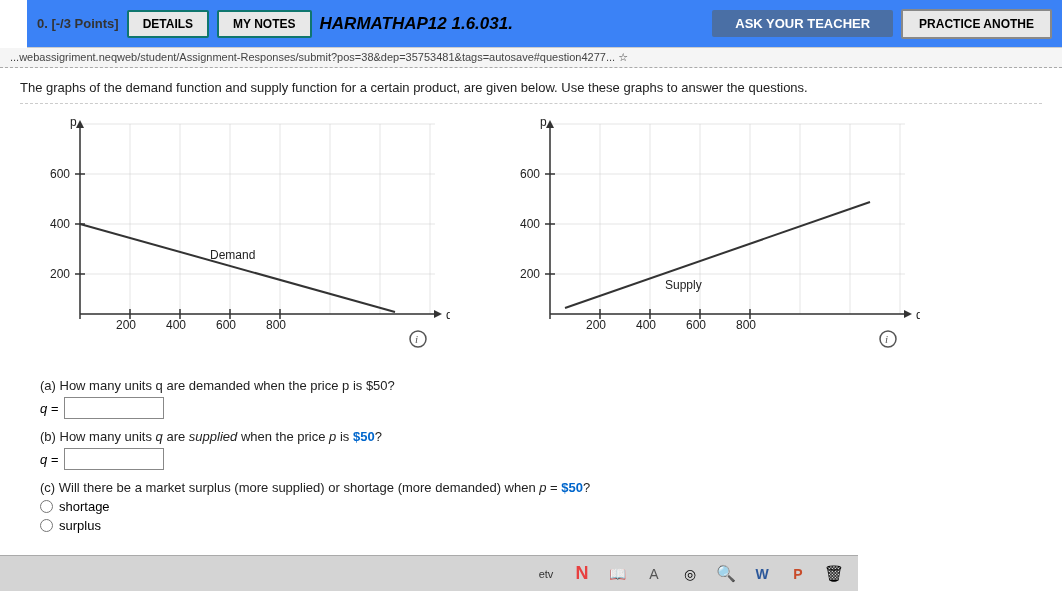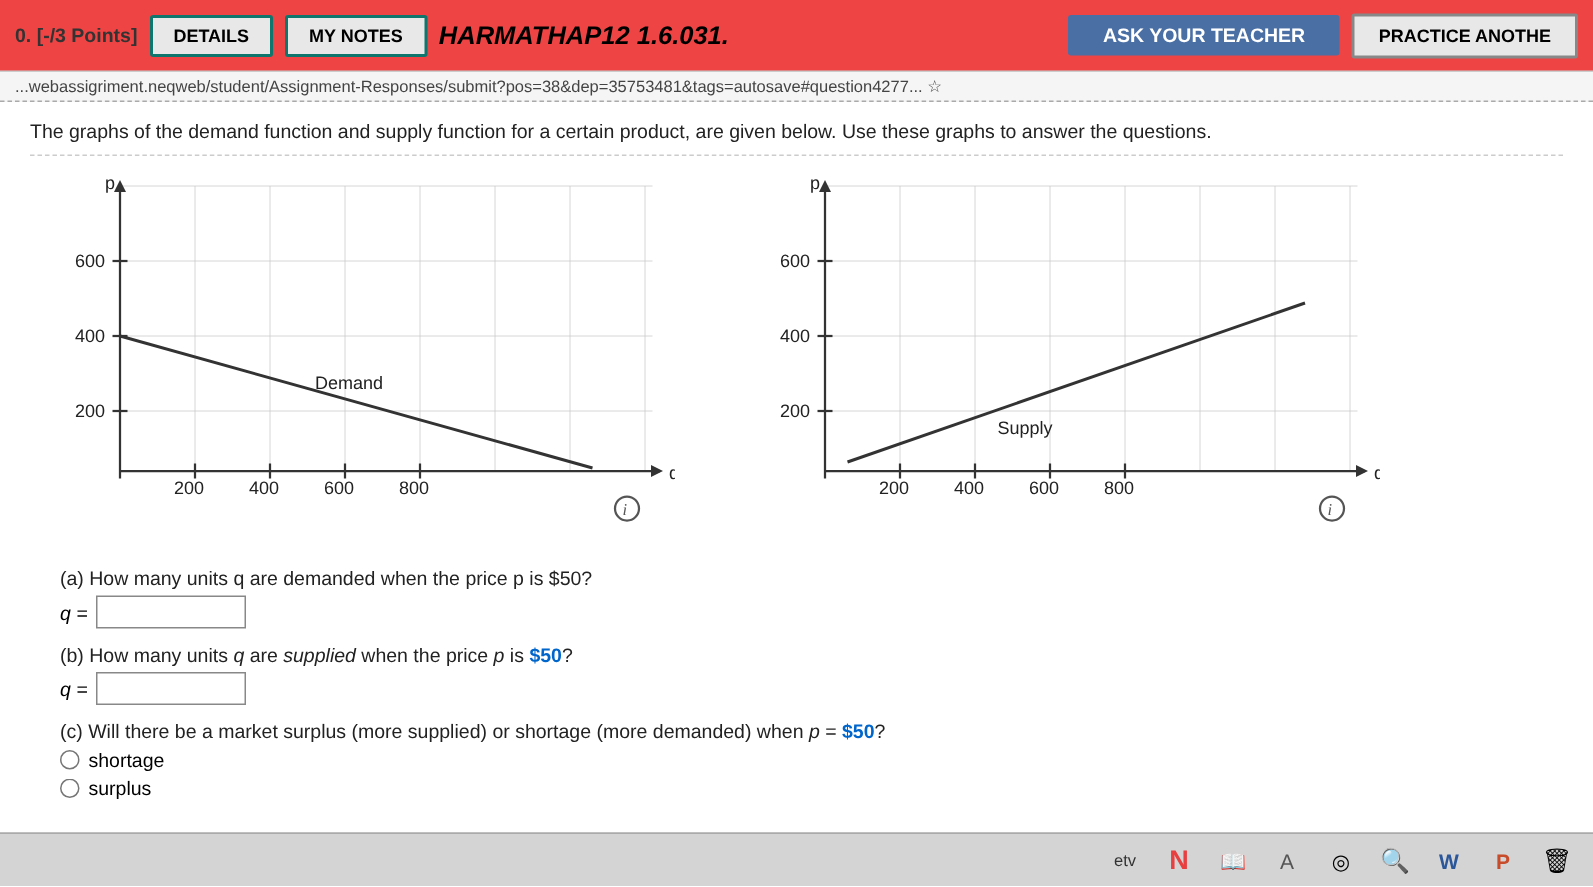--- a/index.html
+++ b/index.html
@@ -8,25 +8,26 @@
       font-size: 13px;
       background: #fff;
       width: 1062px;
       overflow: hidden;
     }
 
     
     .top-bar {
       display: flex;
       align-items: center;
-      background: #ef4444;
+      background: #3b82f6;
       border-bottom: 1px solid #ccc;
       padding: 6px 10px;
       gap: 8px;
       height: 48px;
+      margin-left: 27px;
     }
     .points-label {
       font-weight: bold;
       font-size: 13px;
       color: #333;
       white-space: nowrap;
     }
     .tab-button {
       padding: 5px 14px;
       border: 2px solid #0f766e;
@@ -149,21 +150,21 @@
 
     .radio-option input[type="radio"] {
       cursor: pointer;
     }
 
     
     .taskbar {
       position: fixed;
       bottom: 0;
       left: 0;
-      width: 1062px;
+      width: 858px;
       height: 36px;
       background: #d4d4d4;
       display: flex;
       align-items: center;
       justify-content: flex-end;
       padding: 0 10px;
       gap: 8px;
       border-top: 1px solid #aaa;
     }
 

